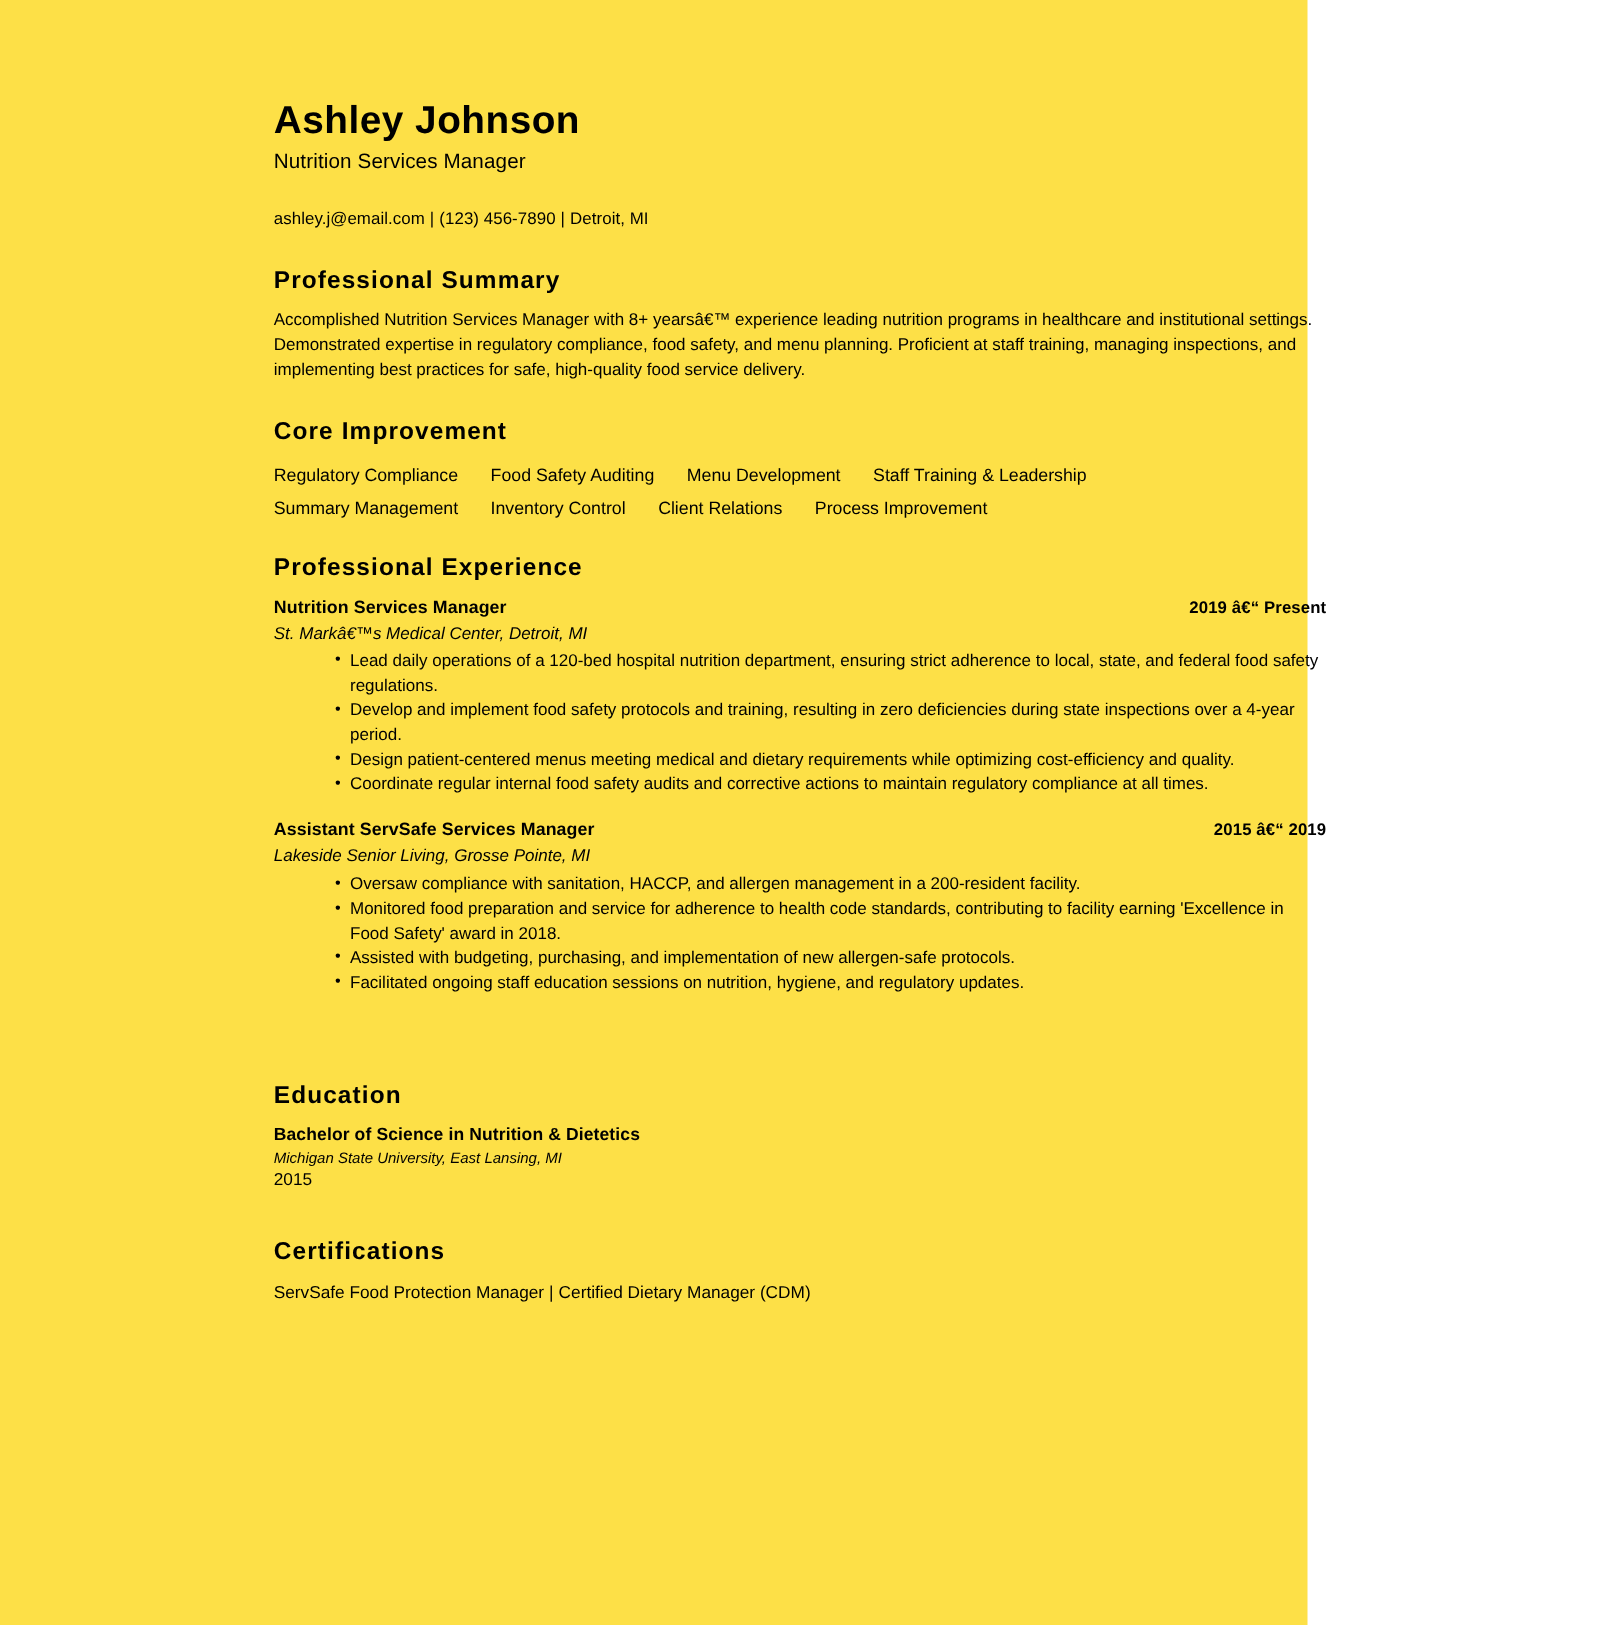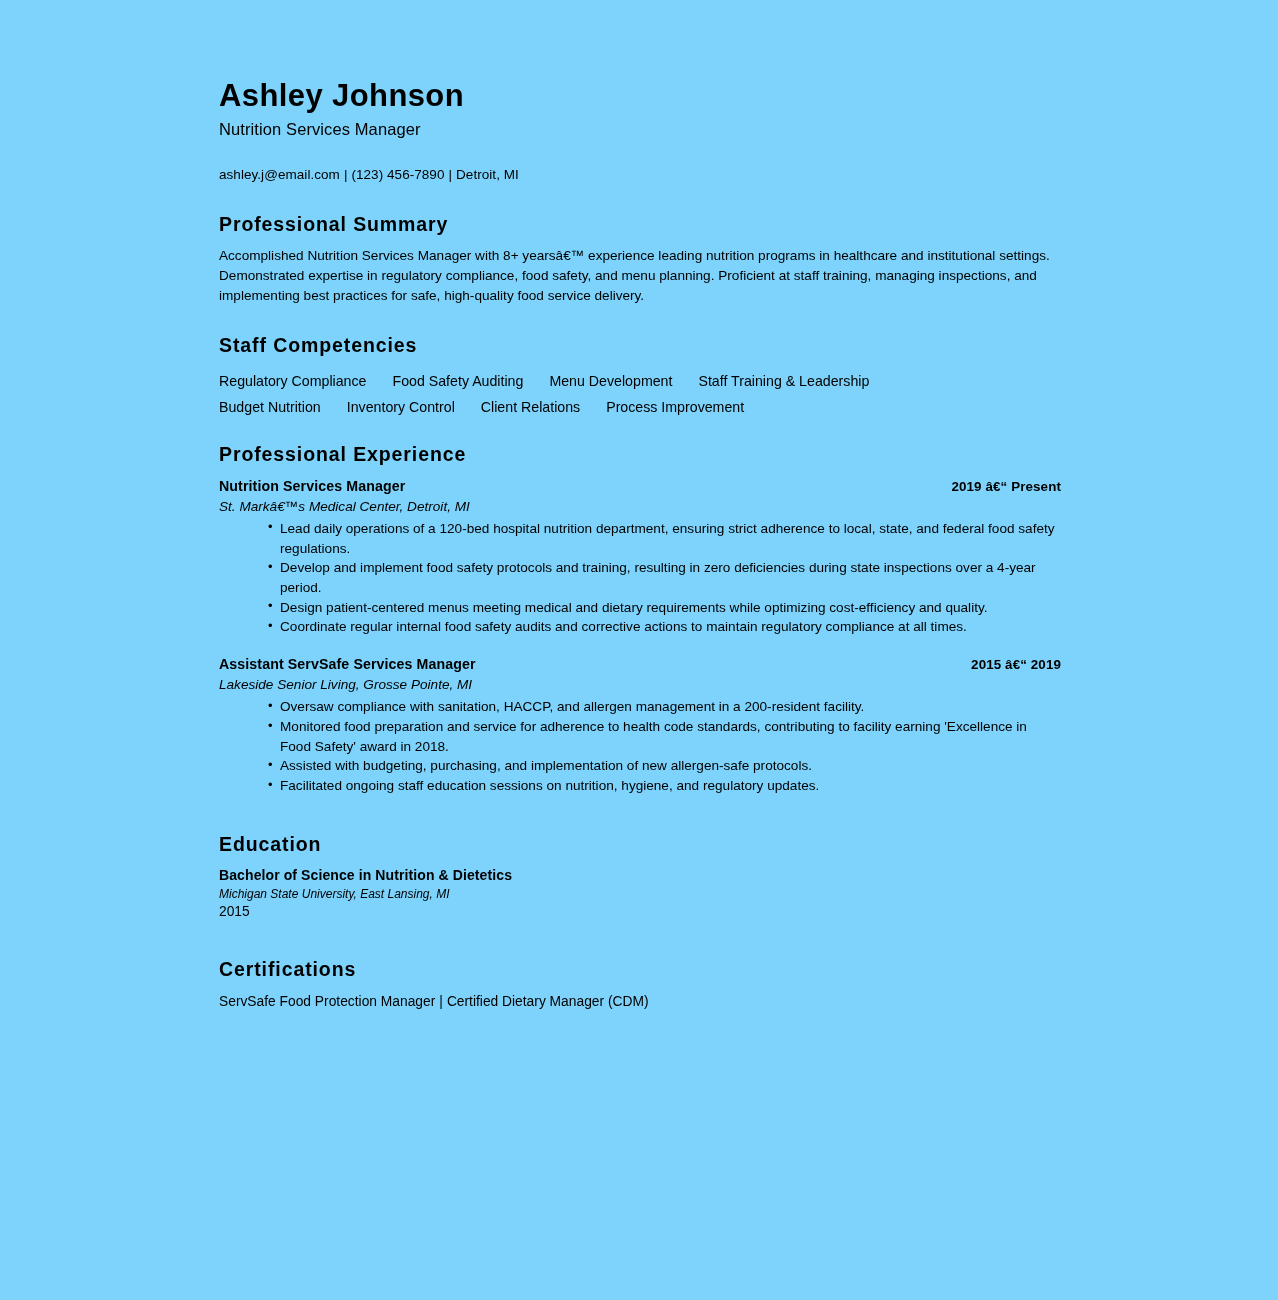--- a/index.html
+++ b/index.html
@@ -9,23 +9,23 @@
   }
   body {
     width: 1278px;
     height: 1300px;
     font-family: "Liberation Sans", sans-serif;
     color: #000000;
     -webkit-font-smoothing: antialiased;
   }
   .page {
     position: relative;
-    width: 1278px;
+    width: 1046px;
     height: 1300px;
-    background: #7dd3fc;
+    background: #fde047;
     box-sizing: border-box;
   }
   .resume {
     position: absolute;
     left: 219px;
     top: 78px;
     width: 842px;
   }
 
   
@@ -139,21 +139,21 @@
   .bullets li::before {
     content: "\2022";
     position: absolute;
     left: 0;
     top: -0.5px;
     font-size: 13px;
   }
 
   
   .edu-section {
-    margin-top: 36px;
+    margin-top: 68px;
   }
   .edu-degree {
     font-size: 14px;
     font-weight: bold;
     letter-spacing: 0.1px;
     line-height: 1.38;
   }
   .edu-school {
     font-size: 12px;
     font-style: italic;
@@ -198,27 +198,27 @@
         <span>ashley.j@email.com</span><span class="contact-sep">|</span><span>(123) 456-7890</span><span class="contact-sep">|</span><span>Detroit, MI</span>
       </div>
     </div>
 
     <div class="section">
       <h2 class="section-title">Professional Summary</h2>
       <p class="summary-text">Accomplished Nutrition Services Manager with 8+ yearsâ€™ experience leading nutrition programs in healthcare and institutional settings. Demonstrated expertise in regulatory compliance, food safety, and menu planning. Proficient at staff training, managing inspections, and implementing best practices for safe, high-quality food service delivery.</p>
     </div>
 
     <div class="section">
-      <h2 class="section-title">Staff Competencies</h2>
+      <h2 class="section-title">Core Improvement</h2>
       <ul class="competencies">
         <li class="competency">Regulatory Compliance</li>
         <li class="competency">Food Safety Auditing</li>
         <li class="competency">Menu Development</li>
         <li class="competency">Staff Training &amp; Leadership</li>
-        <li class="competency">Budget Nutrition</li>
+        <li class="competency">Summary Management</li>
         <li class="competency">Inventory Control</li>
         <li class="competency">Client Relations</li>
         <li class="competency">Process Improvement</li>
       </ul>
     </div>
 
     <div class="section exp-section">
       <h2 class="section-title">Professional Experience</h2>
 
       <div class="job">

